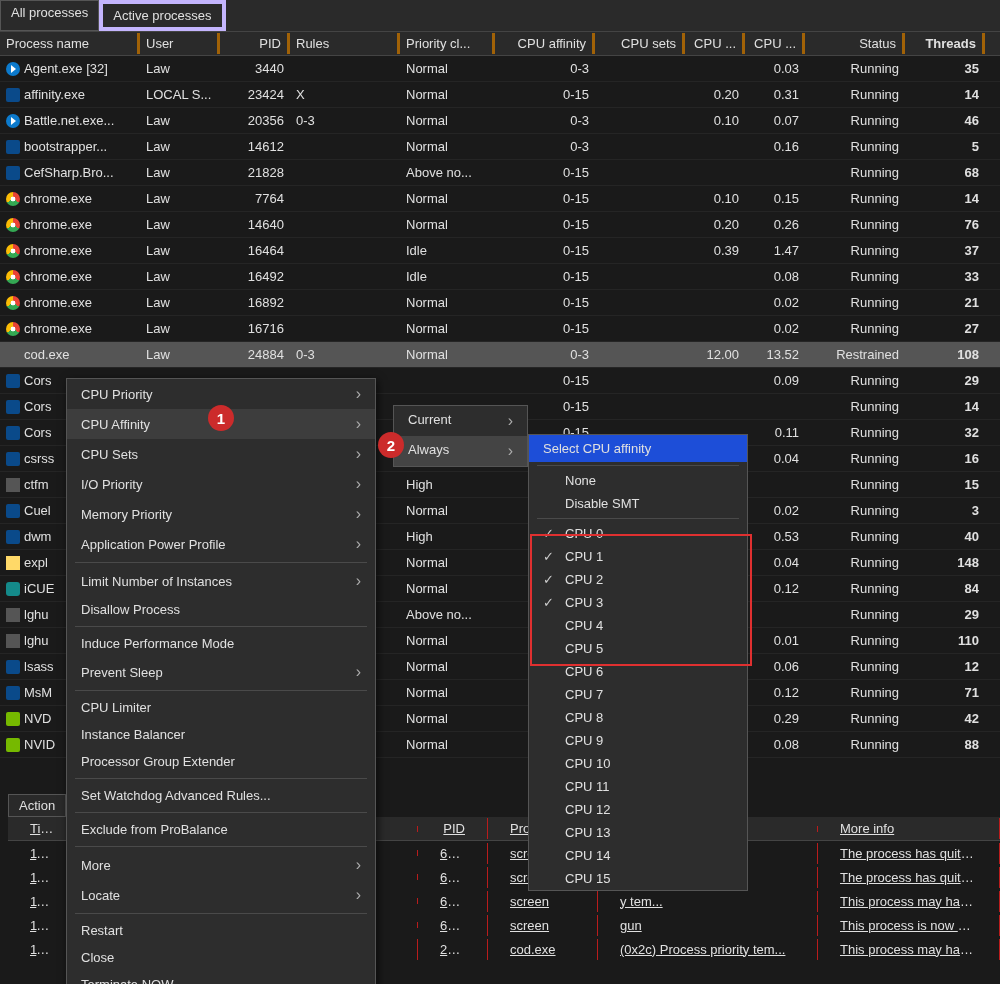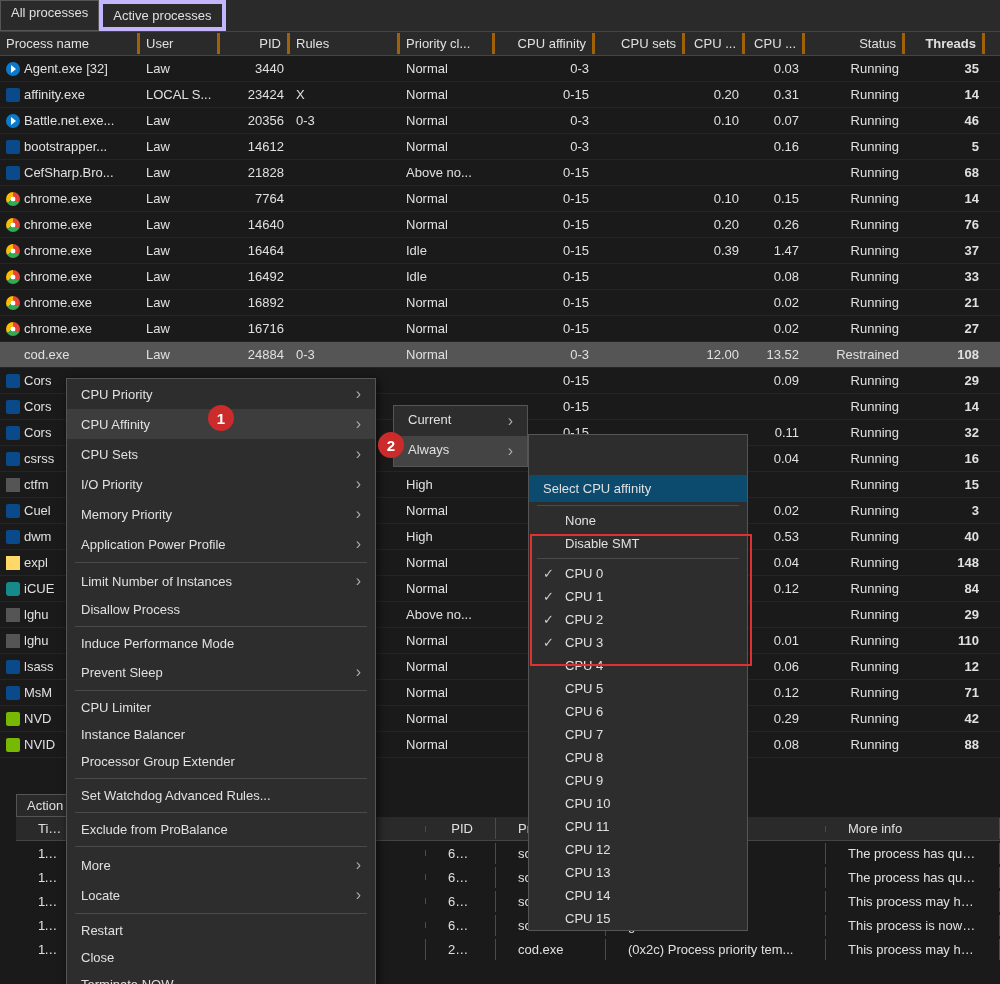--- a/index.html
+++ b/index.html
@@ -106,21 +106,21 @@
 }
 .sub-item { padding: 6px 14px; display:flex; justify-content:space-between; align-items:flex-start; cursor:pointer;}
 .sub-item.hl { background: #444; }
 .sub2 {
   position: absolute;
   background: #2d2d2d;
   border: 1px solid #555;
   min-width: 220px;
   z-index: 12;
 }
-.sub2-head { padding: 6px 14px; background:#0c4a6e;margin-top:40px;}
+.sub2-head { padding: 6px 14px; background:#1d4ed8;}
 .sub2-item { padding: 4px 14px 4px 36px; position:relative; cursor:pointer;}
 .sub2-item.chk::before { content:"✓"; position:absolute; left:14px; color:#ccc;}
 .redbox {
   position:absolute;
   border: 2px solid #e03030;
   pointer-events:none;
   z-index:15;
 }
 .badge {
   position: absolute;
@@ -728,21 +728,21 @@
     <div class="sub2-item">CPU 10</div>
     <div class="sub2-item">CPU 11</div>
     <div class="sub2-item">CPU 12</div>
     <div class="sub2-item">CPU 13</div>
     <div class="sub2-item">CPU 14</div>
     <div class="sub2-item">CPU 15</div>
   </div>
 
 <div class="redbox" style="left:530px; top:534px; width:222px; height:132px;"></div>
 
-<div style="position:absolute; left:16px; top:792px; right:0;">
+<div style="position:absolute; left:8px; top:792px; right:0;text-decoration:underline;">
   <div class="actions-tab">Action</div>
   <div class="log-head">
     <div class="l-time">Time</div>
     <div class="l-host"></div>
     <div class="l-pid">PID</div>
     <div class="l-proc">Proces</div>
     <div class="l-act"></div>
     <div class="l-info">More info</div>
   </div>
   <div id="logrows">

